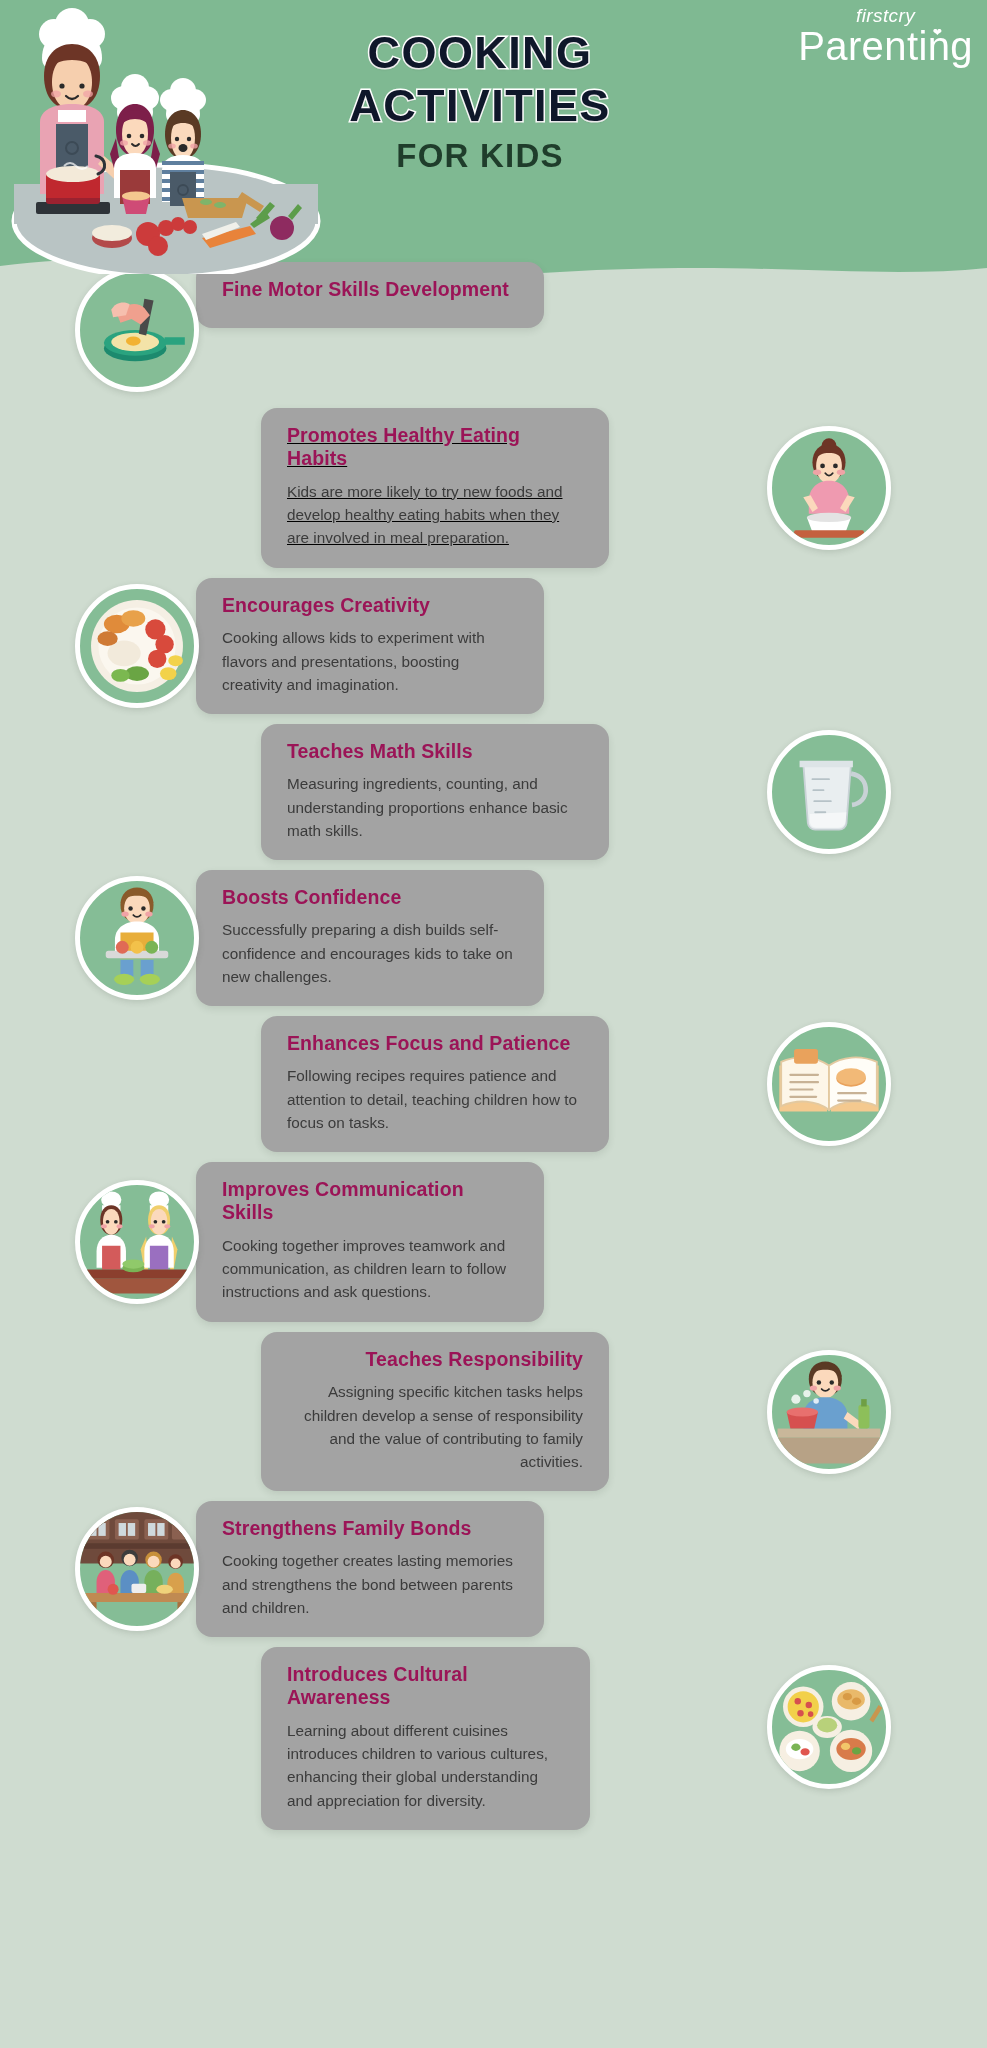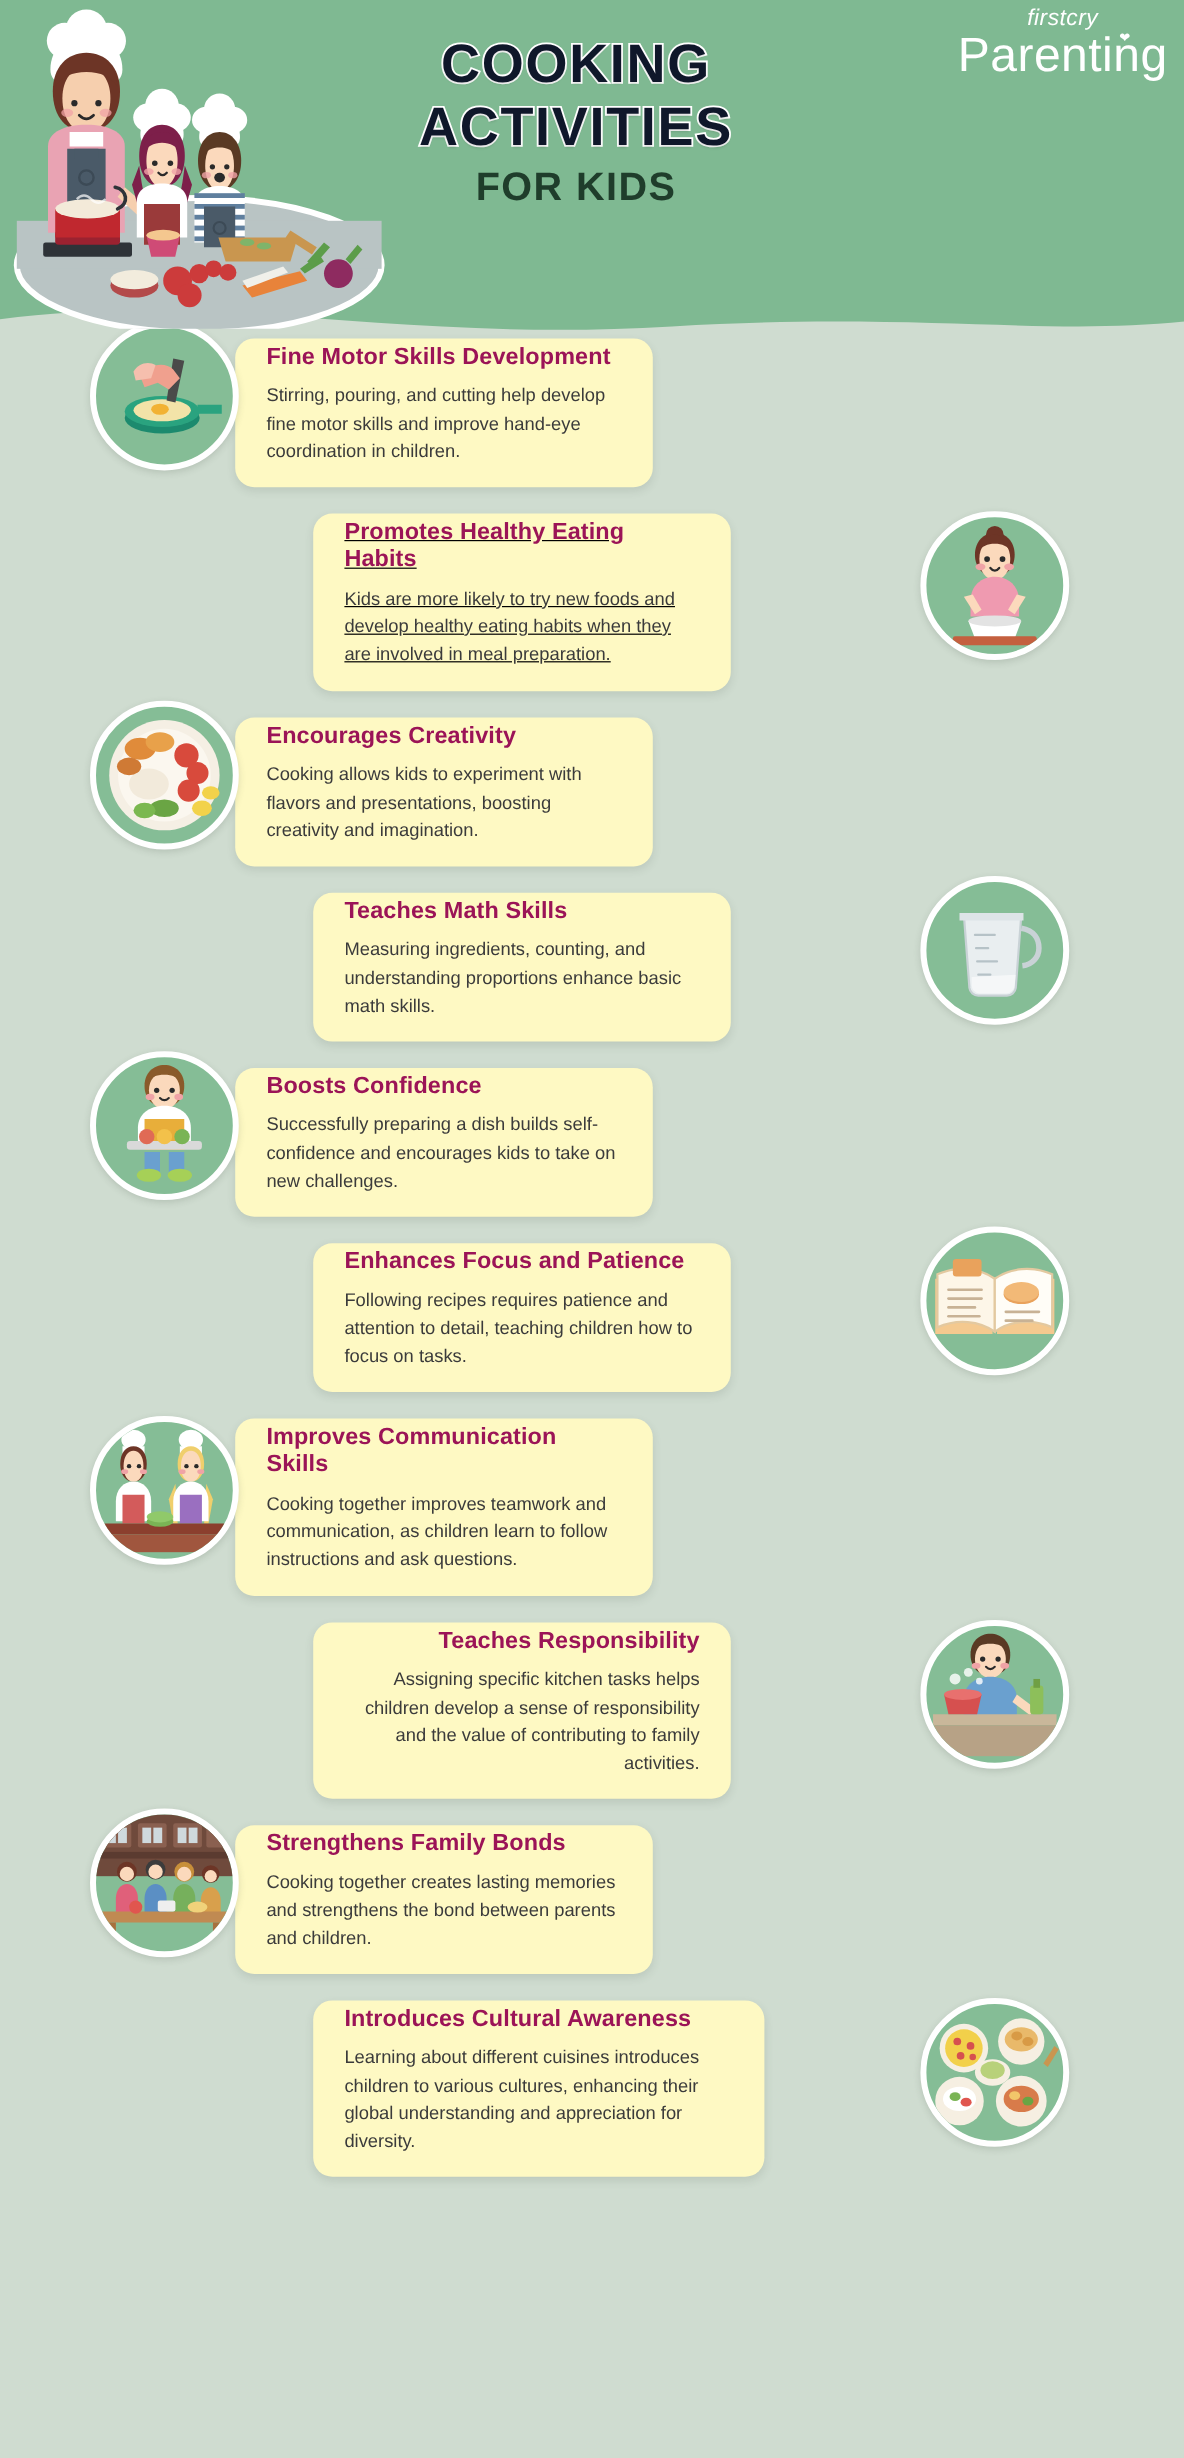--- a/index.html
+++ b/index.html
@@ -132,26 +132,25 @@
     width: 987px;
   }
 
   .row {
     position: relative;
     width: 987px;
   }
 
   .card {
     position: absolute;
-    background: #fef9c3;
+    background: #a3a3a3;
     border-radius: 16px;
     box-shadow: 0 3px 7px rgba(60,80,60,0.13);
-    padding: 4px 26px 18px 26px;
+    padding: 16px 26px 18px 26px;
     z-index: 2;
-    margin-top: 20px;
   }
   .card.left  { left: 196px; }
   .card.right { left: 261px; }
 
   .card-title {
     font-size: 19.5px;
     font-weight: 700;
     color: #9b1457;
     line-height: 1.2;
     margin-bottom: 9px;
@@ -316,21 +315,20 @@
      <ellipse cx="60" cy="75" rx="26" ry="10" fill="#f3e3a8"></ellipse>
      <ellipse cx="58" cy="74" rx="8" ry="5" fill="#f2b233"></ellipse>
      <path d="M92 70h22v8H92z" fill="#2aa37f"></path>
      <path d="M70 28l-6 38 8 2 8-38z" fill="#4a4a4a"></path>
      <path d="M40 44c6-10 22-14 30-6l6 8-10 10-10-6-12 4z" fill="#f0a08e"></path>
      <path d="M34 40c4-8 14-10 20-6l-4 12-14 2z" fill="#f6bfae"></path>
    </svg>
         </div>
         <div class="card left" style="width: 348px; top: 0px;">
           <div class="card-title">Fine Motor Skills Development</div>
-          <div class="card-body">Stirring, pouring, and cutting help develop fine motor skills and improve hand-eye coordination in children.</div>
         </div>
       </div>
       <div class="row" style="height: 160px; margin-bottom: 10px;">
         <div class="badge right" style="top: 18px;">
           <svg width="124" height="124" viewBox="0 0 124 124">
      <path d="M44 34c0-12 8-20 18-20s18 8 18 20-8 20-18 20-18-8-18-20z" fill="#6d3526"></path>
      <circle cx="62" cy="16" r="8" fill="#6d3526"></circle>
      <path d="M48 38c0-11 6-18 14-18s14 7 14 18-6 19-14 19-14-8-14-19z" fill="#fbd9bc"></path>
      <path d="M46 32c2-11 7-16 16-16s14 5 16 16c-5-6-9-8-16-8s-11 2-16 8z" fill="#6d3526"></path>
      <circle cx="55" cy="38" r="2.6" fill="#2a2a2a"></circle>
@@ -591,19 +589,19 @@
      <ellipse cx="36" cy="89" rx="5" ry="4" fill="#e0564f"></ellipse>
      <circle cx="86" cy="88" r="23" fill="#f6efe2"></circle>
      <ellipse cx="86" cy="86" rx="16" ry="12" fill="#d87b4a"></ellipse>
      <ellipse cx="80" cy="83" rx="5" ry="4" fill="#f2c66a"></ellipse>
      <ellipse cx="92" cy="88" rx="5" ry="4" fill="#6aa544"></ellipse>
      <ellipse cx="60" cy="62" rx="16" ry="12" fill="#f6efe2"></ellipse>
      <ellipse cx="60" cy="60" rx="11" ry="8" fill="#b8d17a"></ellipse>
      <path d="M106 54l10-16 4 3-10 16z" fill="#c9964f"></path>
    </svg>
         </div>
-        <div class="card right" style="width: 376px; top: 0px;">
+        <div class="card right" style="width: 329px; top: 0px;">
           <div class="card-title">Introduces Cultural Awareness</div>
           <div class="card-body">Learning about different cuisines introduces children to various cultures, enhancing their global understanding and appreciation for diversity.</div>
         </div>
       </div>
     </div>
 </div>
 
 </body></html>

